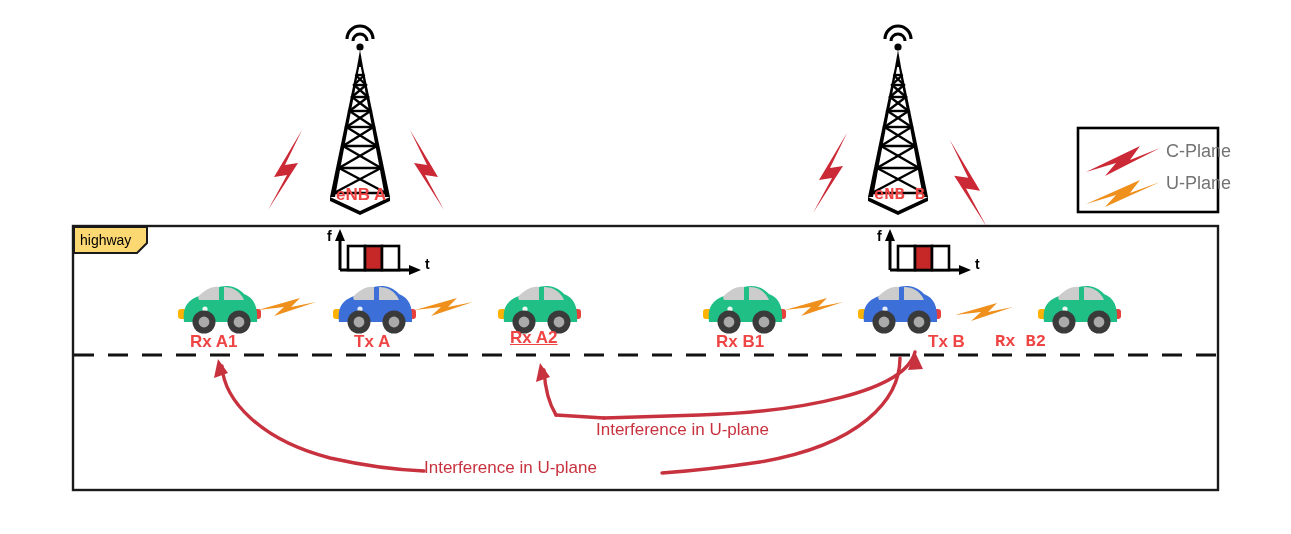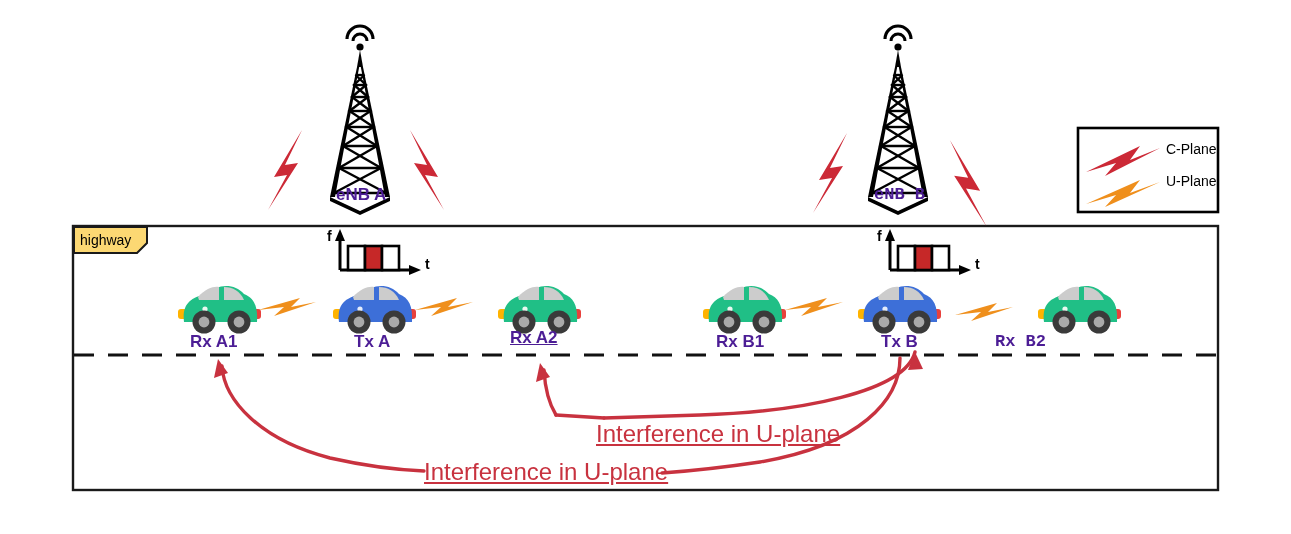--- a/index.html
+++ b/index.html
@@ -1,23 +1,23 @@
 <!DOCTYPE html>
 <html><head>
 <meta charset="utf-8">
 <style>
   html,body{margin:0;padding:0;background:#ffffff;}
   body{width:1291px;height:534px;font-family:"Liberation Sans",sans-serif;position:relative;overflow:hidden;}
   #stage{position:absolute;left:0;top:0;width:1291px;height:534px;}
   #stage > svg{position:absolute;left:0;top:0;}
   .lbl{position:absolute;font-family:"Liberation Sans",sans-serif;white-space:nowrap;}
-  .node-label{font-size:17px;font-weight:bold;color:#4c1d95;}
+  .node-label{font-size:17px;font-weight:bold;color:#ef4444;}
   .axis-label{font-size:14px;font-weight:bold;color:#000;}
-  .legend-label{font-size:14px;color:#000000;}
-  .interf-label{font-size:24px;color:#c8323f;text-decoration:underline;}
+  .legend-label{font-size:18px;color:#737373;}
+  .interf-label{font-size:17px;color:#c8323f;}
   .frame-tag{font-size:14px;color:#000;}
 </style>
 </head>
 <body>
 
 <div id="stage">
 
   <svg width="1291" height="534" viewBox="0 0 1291 534">
     <defs>
       <g id="tower-glyph">
@@ -228,21 +228,21 @@
 
   <div class="lbl axis-label" style="left:327px;top:228px;">f</div>
   <div class="lbl axis-label" style="left:425px;top:256px;">t</div>
   <div class="lbl axis-label" style="left:877px;top:228px;">f</div>
   <div class="lbl axis-label" style="left:975px;top:256px;">t</div>
 
   <div class="lbl node-label" style="left:190px;top:332px;">Rx A1</div>
   <div class="lbl node-label" style="left:354px;top:332px;text-align:center;">Tx A</div>
   <div class="lbl node-label" style="left:510px;top:328px;text-decoration:underline;">Rx A2</div>
   <div class="lbl node-label" style="left:716px;top:332px;">Rx B1</div>
-  <div class="lbl node-label" style="left:881px;top:332px;">Tx B</div>
+  <div class="lbl node-label" style="left:928px;top:332px;">Tx B</div>
   <div class="lbl node-label" style="left:995px;top:332px;font-family:Liberation Mono, monospace;">Rx B2</div>
 
   <div class="lbl interf-label" style="left:596px;top:420px;">Interference in U-plane</div>
   <div class="lbl interf-label" style="left:424px;top:458px;">Interference in U-plane</div>
 
   <div class="lbl legend-label" style="left:1166px;top:141px;">C-Plane</div>
   <div class="lbl legend-label" style="left:1166px;top:173px;text-align:right;">U-Plane</div>
 
 </div>
 

